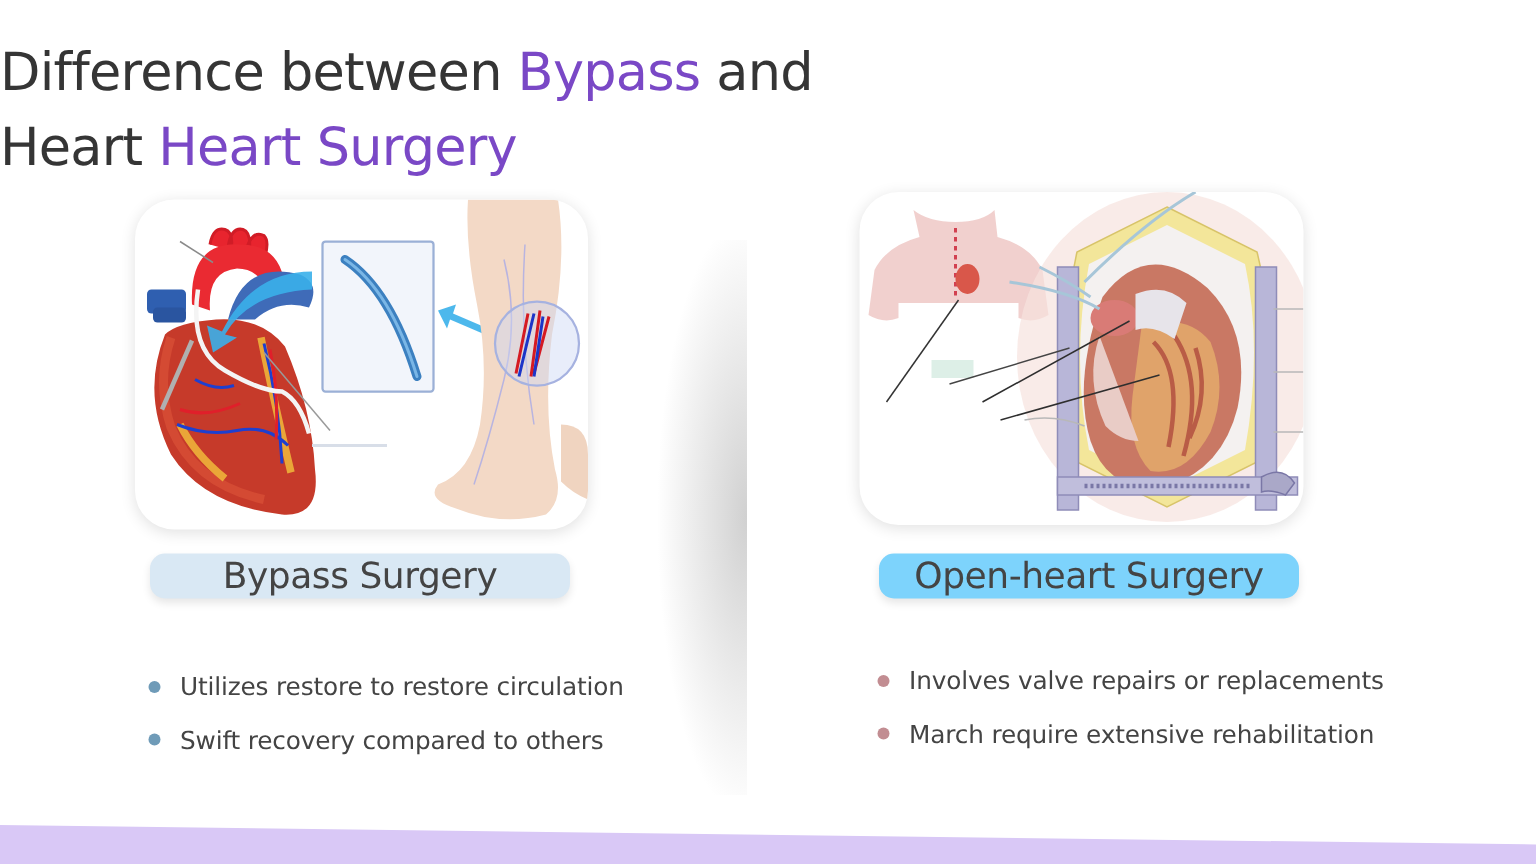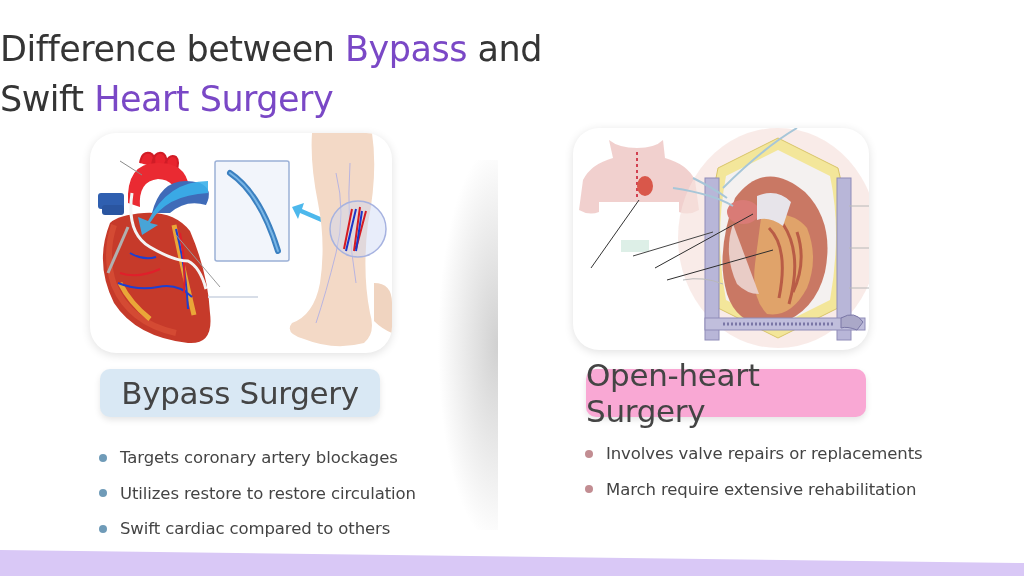--- a/index.html
+++ b/index.html
@@ -21,27 +21,27 @@
     .card {
       position: absolute; background: #ffffff; border-radius: 26px;
       box-shadow: 0 2px 10px rgba(0,0,0,0.12);
       overflow: hidden;
     }
     .card.left { left: 90px; top: 133px; width: 302px; height: 220px; }
     .card.right { left: 573px; top: 128px; width: 296px; height: 222px; }
     .card svg { position: absolute; left: 0; top: 0; }
 
     .pill {
-      position: absolute; height: 48px; border-radius: 10px;
+      position: absolute; height: 30px; border-radius: 10px;
       display: flex; align-items: center; justify-content: center;
-      font-size: 31px; color: #444; letter-spacing: -0.3px;
+      font-size: 24px; color: #444; letter-spacing: -0.3px;
       box-shadow: 0 3px 6px rgba(0,0,0,0.10);
     }
     .pill.left { left: 100px; top: 369px; width: 280px; background: #d9e8f4; }
-    .pill.right { left: 586px; top: 369px; width: 280px; background: #f9a8d4; }
+    .pill.right { left: 586px; top: 369px; width: 280px; background: #7dd3fc; }
 
     .bullets { position: absolute; list-style: none; }
     .bullets.left { left: 99px; top: 440px; }
     .bullets.right { left: 585px; top: 436px; }
     .bullets li {
       display: flex; align-items: center; height: 35.5px;
       font-size: 16.5px; color: #444; letter-spacing: -0.1px;
     }
     .bullets .dot { width: 8px; height: 8px; border-radius: 50%; margin-right: 13px; flex: none; }
     .bullets.left .dot { background: #6f9bb8; }
@@ -51,21 +51,21 @@
       position: absolute; left: 0; top: 545px; width: 1024px; height: 31px;
       background: #d9c8f6;
       clip-path: polygon(0 5px, 100% 18px, 100% 100%, 0 100%);
     }
   </style>
 </head>
 <body>
 
 <h1 class="title">
   <div><span>Difference between </span><span class="accent">Bypass</span><span> and</span></div>
-  <div><span>Swift </span><span class="accent">Heart Surgery</span></div>
+  <div><span>Heart </span><span class="accent">Heart Surgery</span></div>
 </h1>
 
 <div class="shadow-strip"></div>
 
 <div class="card left">
   <svg width="302" height="220" viewBox="0 0 302 220" aria-label="Coronary bypass illustration: heart with graft and leg vein harvest">
 
     <path d="M50 30 q2-12 10-10 q6 2 4 14 M62 32 q2-14 10-12 q6 2 4 16 M74 34 q4-14 12-10 q4 4 0 16" fill="#e8242e" stroke="#d11c26" stroke-width="2"></path>
     <path d="M38 70 q-2-42 32-40 q30 0 30 34 l-10 6 q-4-24-22-24 q-20 2-18 28 z" fill="#ea2a32"></path>
 
@@ -141,29 +141,25 @@
     <line x1="60" y1="128" x2="140" y2="104" stroke="#444" stroke-width="1"></line>
   </svg>
 </div>
 
 <div class="pill left">Bypass Surgery</div>
 <div class="pill right">Open-heart Surgery</div>
 
 <ul class="bullets left">
   <li>
       <span class="dot"></span>
-      <span>Targets coronary artery blockages</span>
-    </li>
-  <li>
-      <span class="dot"></span>
       <span>Utilizes restore to restore circulation</span>
     </li>
   <li>
       <span class="dot"></span>
-      <span>Swift cardiac compared to others</span>
+      <span>Swift recovery compared to others</span>
     </li>
 </ul>
 
 <ul class="bullets right">
   <li>
       <span class="dot"></span>
       <span>Involves valve repairs or replacements</span>
     </li>
   <li>
       <span class="dot"></span>

